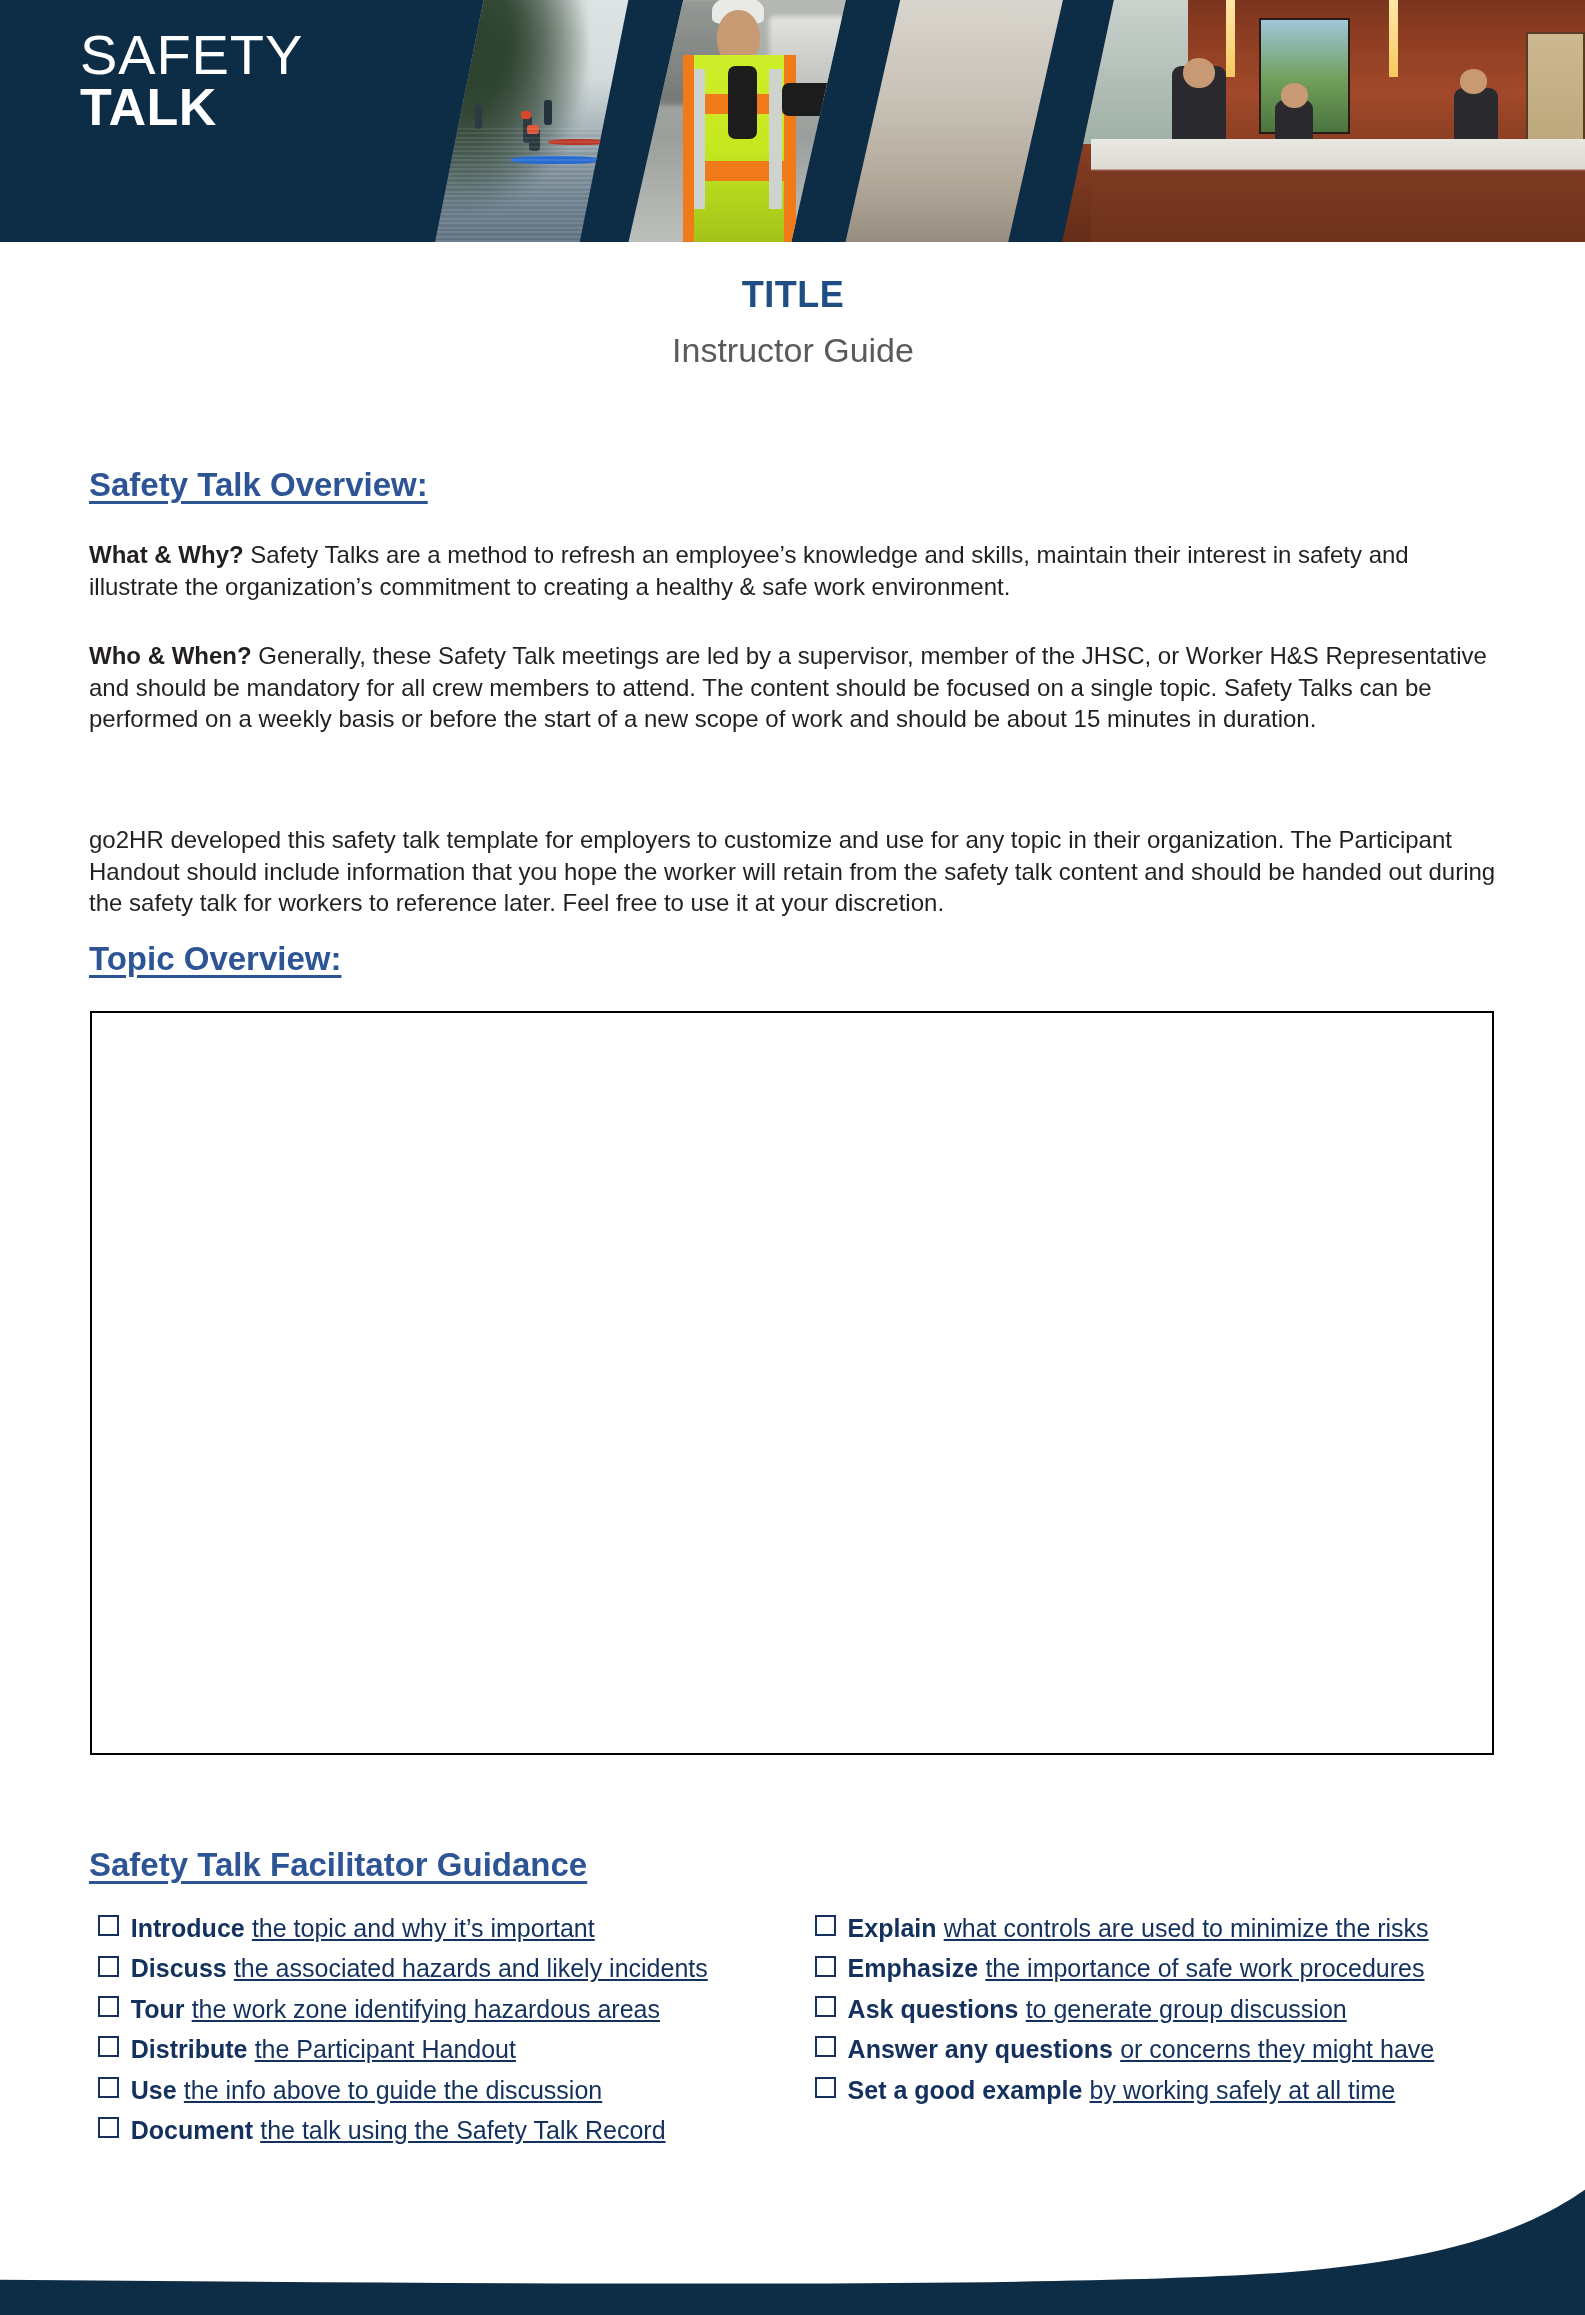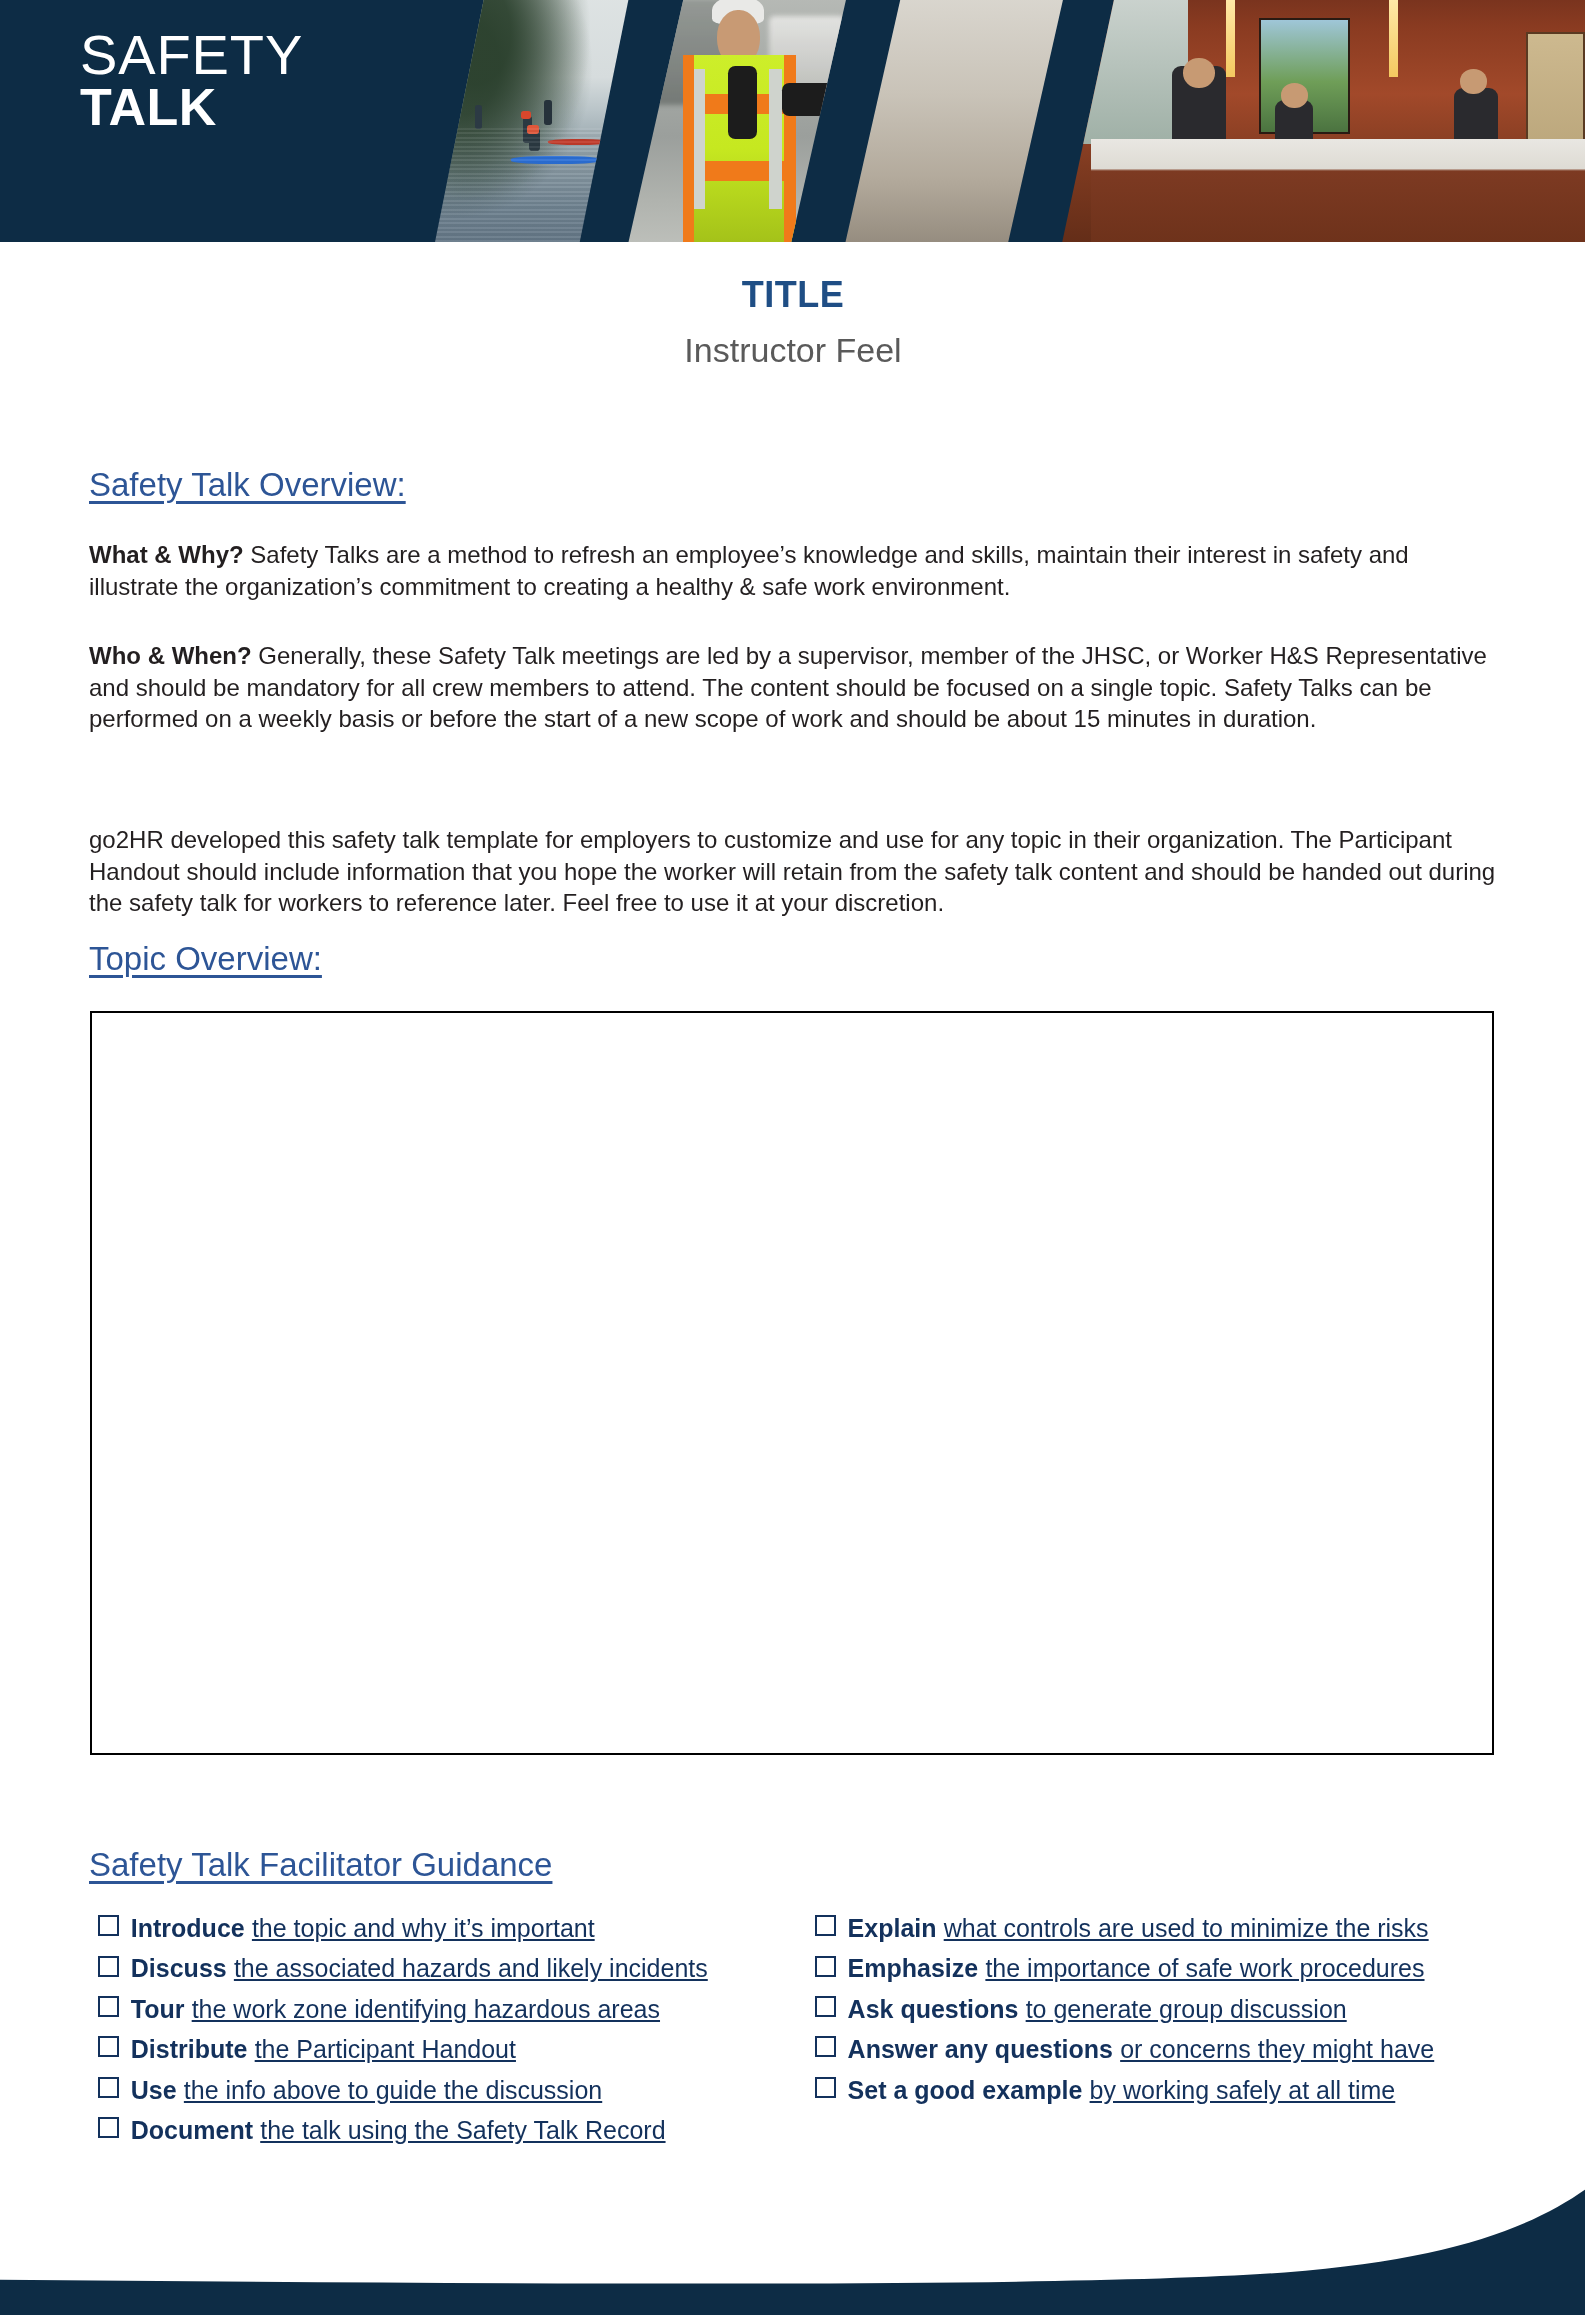--- a/index.html
+++ b/index.html
@@ -189,21 +189,21 @@
     text-align: center;
     color: #5a5a5a;
     font-size: 34px;
     font-weight: 400;
     margin: 14.5px 0 0 0;
   }
 
   .section-head {
     color: #2d5596;
     font-size: 33px;
-    font-weight: 400;
+    font-weight: 700;
     text-decoration: underline;
     text-underline-offset: 5.4px;
     text-decoration-thickness: 2.7px;
     margin: 0;
   }
   .head-overview { position: absolute; left: 89px; top: 224px; }
   .head-topic    { position: absolute; left: 89px; top: 698px; }
   .head-facil    { position: absolute; left: 89px; top: 1604px; }
 
   .body-col {
@@ -346,21 +346,21 @@
 
   <div class="banner-logo">
     <span class="l1">SAFETY</span>
     <span class="l2">TALK</span>
   </div>
 </div>
 
 <div class="page">
 
   <h1 class="doc-title">TITLE</h1>
-  <h2 class="doc-subtitle">Instructor Feel</h2>
+  <h2 class="doc-subtitle">Instructor Guide</h2>
 
   <div class="section-head head-overview">Safety Talk Overview:</div>
 
   <div class="body-col p1">
     <p class="para">
       <b>What &amp; Why?</b><span> Safety Talks are a method to refresh an employee’s knowledge and skills, maintain their interest in safety and illustrate the organization’s commitment to creating a healthy &amp; safe work environment.</span>
     </p>
   </div>
 
   <div class="body-col p2">

